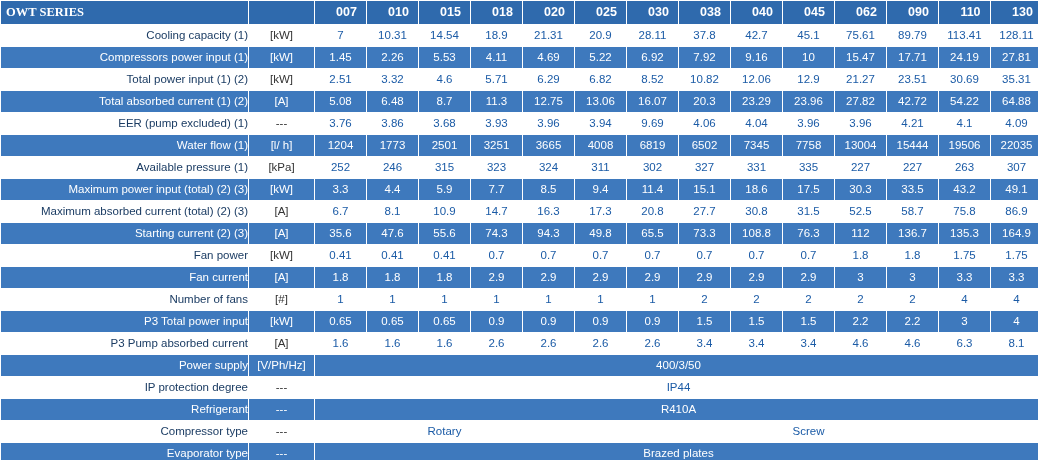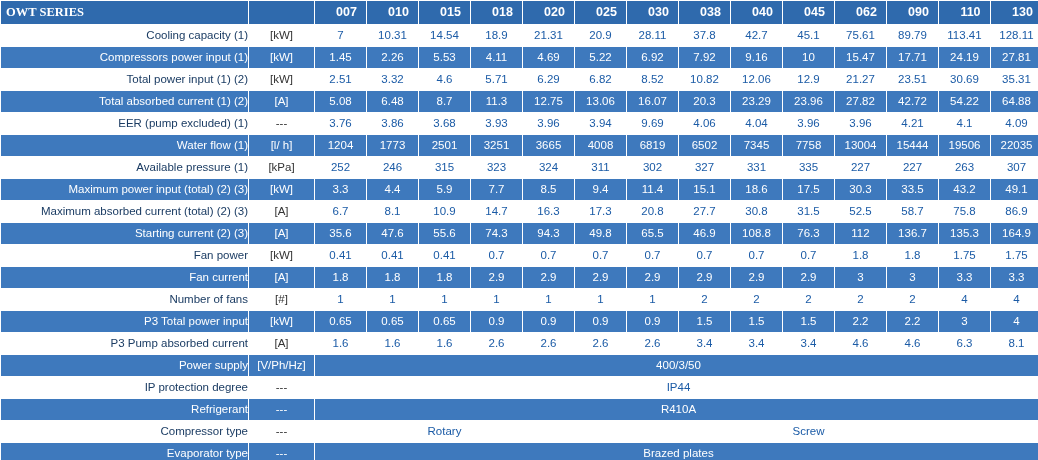--- a/index.html
+++ b/index.html
@@ -288,21 +288,21 @@
       <tr class="dark">
         <td class="label">Starting current (2) (3)</td>
         <td class="unit">[A]</td>
         <td class="val">35.6</td>
         <td class="val">47.6</td>
         <td class="val">55.6</td>
         <td class="val">74.3</td>
         <td class="val">94.3</td>
         <td class="val">49.8</td>
         <td class="val">65.5</td>
-        <td class="val">46.9</td>
+        <td class="val">73.3</td>
         <td class="val">108.8</td>
         <td class="val">76.3</td>
         <td class="val">112</td>
         <td class="val">136.7</td>
         <td class="val">135.3</td>
         <td class="val">164.9</td>
       </tr>
       <tr class="light">
         <td class="label">Fan power</td>
         <td class="unit">[kW]</td>

